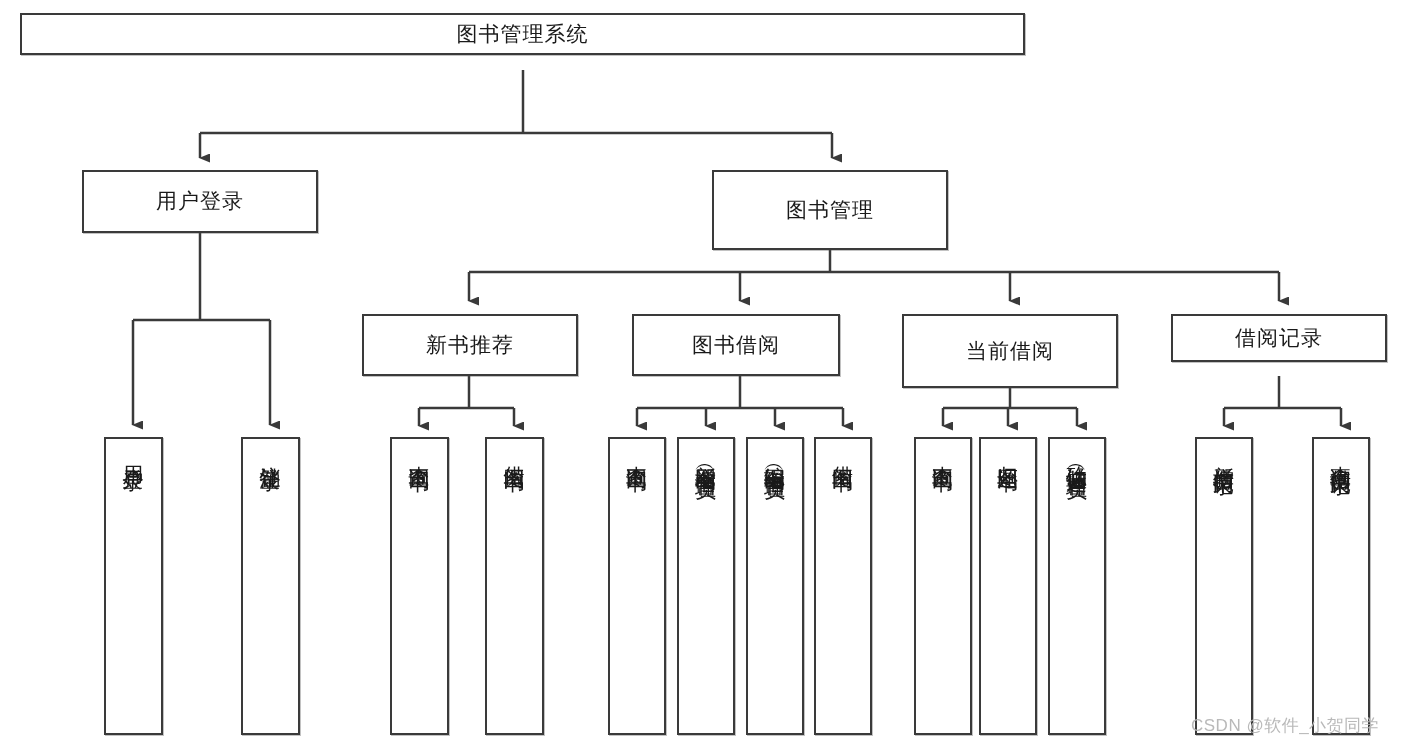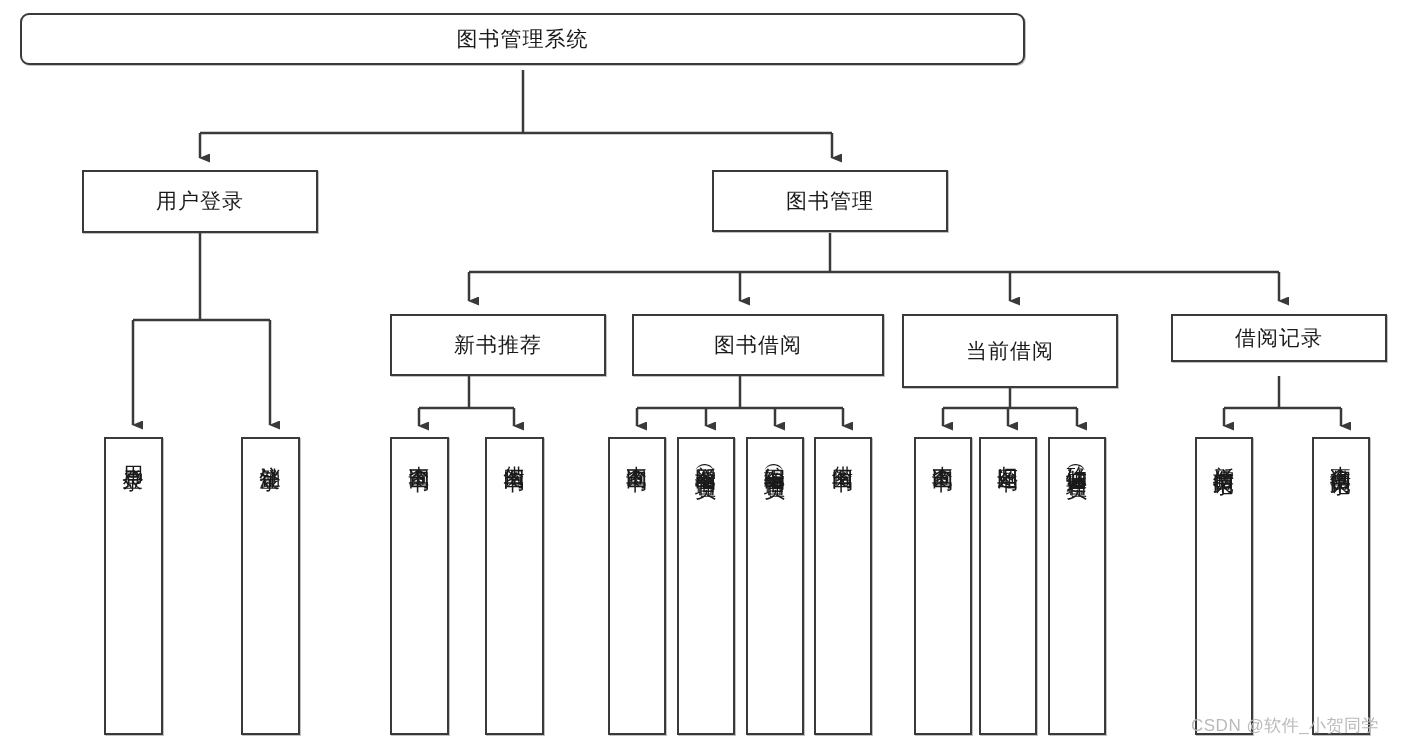--- a/index.html
+++ b/index.html
@@ -117,35 +117,35 @@
       <path d="M1008,408 L1008,426" marker-end="url(#arrow)"></path>
       <path d="M1077,408 L1077,426" marker-end="url(#arrow)"></path>
 
       <path d="M1279,376 L1279,408"></path>
       <path d="M1224,408 L1341,408"></path>
       <path d="M1224,408 L1224,426" marker-end="url(#arrow)"></path>
       <path d="M1341,408 L1341,426" marker-end="url(#arrow)"></path>
     </g>
   </svg>
 
-  <div class="node horiz" style="left:20px; top:13px; width:1005px; height:52px;border-radius:9px;">
+  <div class="node horiz" style="left:20px; top:13px; width:1005px; height:42px;">
     <span class="label">图书管理系统</span>
   </div>
 
   <div class="node horiz" style="left:82px; top:170px; width:236px; height:63px;">
     <span class="label">用户登录</span>
   </div>
-  <div class="node horiz" style="left:712px; top:170px; width:236px; height:62px;">
+  <div class="node horiz" style="left:712px; top:170px; width:236px; height:80px;">
     <span class="label">图书管理</span>
   </div>
 
-  <div class="node horiz" style="left:362px; top:314px; width:216px; height:62px;margin-left:28px;">
+  <div class="node horiz" style="left:362px; top:314px; width:216px; height:62px;">
     <span class="label">新书推荐</span>
   </div>
-  <div class="node horiz" style="left:632px; top:314px; width:252px; height:62px;">
+  <div class="node horiz" style="left:632px; top:314px; width:208px; height:62px;">
     <span class="label">图书借阅</span>
   </div>
   <div class="node horiz" style="left:902px; top:314px; width:216px; height:74px;">
     <span class="label">当前借阅</span>
   </div>
   <div class="node horiz" style="left:1171px; top:314px; width:216px; height:48px;">
     <span class="label">借阅记录</span>
   </div>
 
   <div class="node vert" style="left:104px; top:437px; width:59px; height:298px;">

